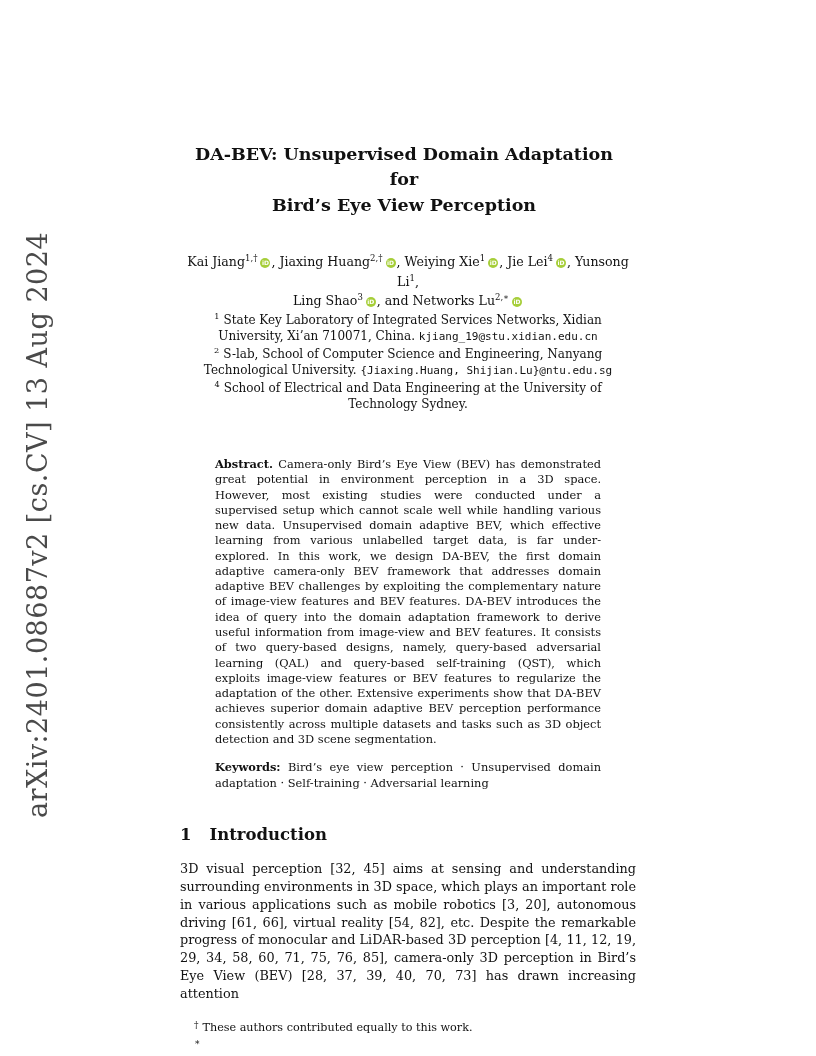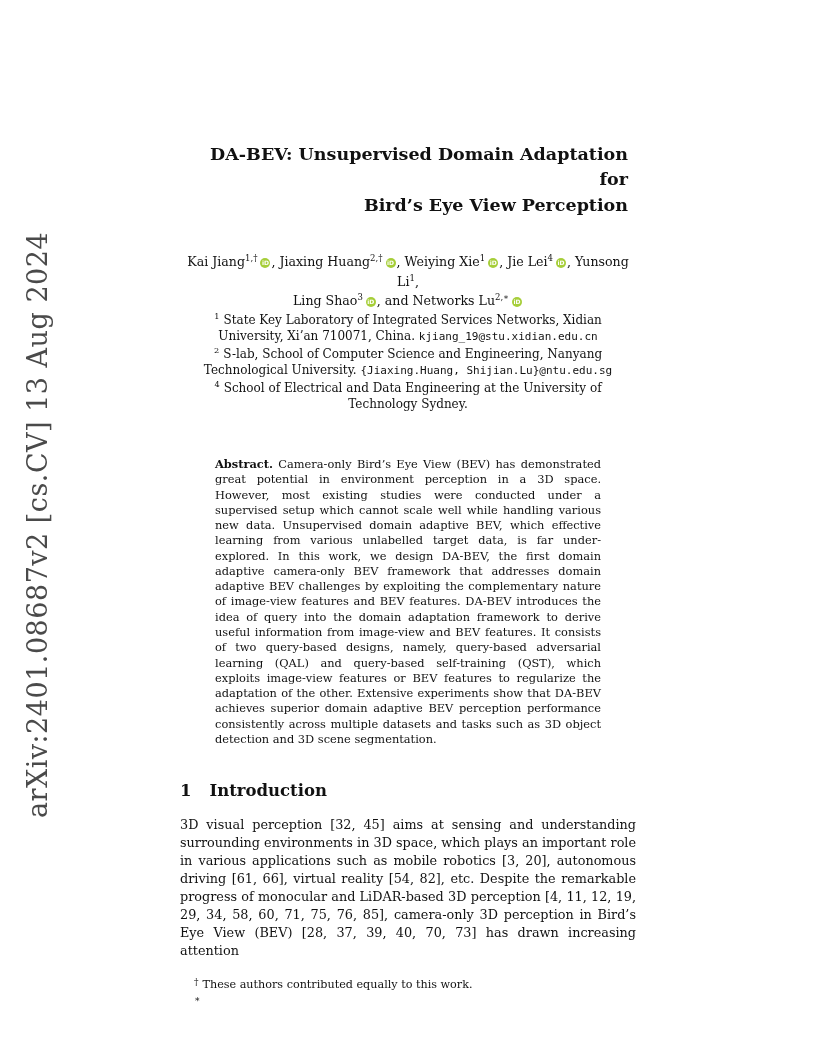--- a/index.html
+++ b/index.html
@@ -28,21 +28,21 @@
     color: #4a4a4a;
   }
   .content {
     position: absolute;
     left: 180px;
     top: 0;
     width: 456px;
   }
   .title {
     margin: 142px 8px 0 0;
-    text-align: right;
+    text-align: center;
     font-size: 17.5px;
     font-weight: bold;
     line-height: 1.45;
   }
   .authors {
     margin-top: 34px;
     text-align: center;
     font-size: 12.6px;
     line-height: 1.55;
   }
@@ -139,20 +139,21 @@
     </div>
 
     <div class="affiliations" id="affiliations">
         <div class="affil"><sup>1 </sup><span>State Key Laboratory of Integrated Services Networks, Xidian University, Xi’an 710071, China. </span><span class="mono">kjiang_19@stu.xidian.edu.cn</span></div>
         <div class="affil"><sup>2 </sup><span>S-lab, School of Computer Science and Engineering, Nanyang Technological University. </span><span class="mono">{Jiaxing.Huang, Shijian.Lu}@ntu.edu.sg</span></div>
         <div class="affil"><sup>4 </sup><span>School of Electrical and Data Engineering at the University of Technology Sydney.</span></div>
       </div>
 
     <div class="abstract-block">
       <p><b>Abstract.</b> <span>Camera-only Bird’s Eye View (BEV) has demonstrated great potential in environment perception in a 3D space. However, most existing studies were conducted under a supervised setup which cannot scale well while handling various new data. Unsupervised domain adaptive BEV, which effective learning from various unlabelled target data, is far under-explored. In this work, we design DA-BEV, the first domain adaptive camera-only BEV framework that addresses domain adaptive BEV challenges by exploiting the complementary nature of image-view features and BEV features. DA-BEV introduces the idea of query into the domain adaptation framework to derive useful information from image-view and BEV features. It consists of two query-based designs, namely, query-based adversarial learning (QAL) and query-based self-training (QST), which exploits image-view features or BEV features to regularize the adaptation of the other. Extensive experiments show that DA-BEV achieves superior domain adaptive BEV perception performance consistently across multiple datasets and tasks such as 3D object detection and 3D scene segmentation.</span></p>
+      <p class="keywords"><b>Keywords:</b> <span>Bird’s eye view perception · Unsupervised domain adaptation · Self-training · Adversarial learning</span></p>
     </div>
 
     <h2 class="section-heading">
       <span class="section-number">1</span><span>Introduction</span>
     </h2>
 
     <p class="body-par">3D visual perception [32, 45] aims at sensing and understanding surrounding environments in 3D space, which plays an important role in various applications such as mobile robotics [3, 20], autonomous driving [61, 66], virtual reality [54, 82], etc. Despite the remarkable progress of monocular and LiDAR-based 3D perception [4, 11, 12, 19, 29, 34, 58, 60, 71, 75, 76, 85], camera-only 3D perception in Bird’s Eye View (BEV) [28, 37, 39, 40, 70, 73] has drawn increasing attention</p>
 
     <div class="footnotes" id="footnotes">
         <div class="footnote"><span class="fn-marker">†</span><span>These authors contributed equally to this work.</span></div>

